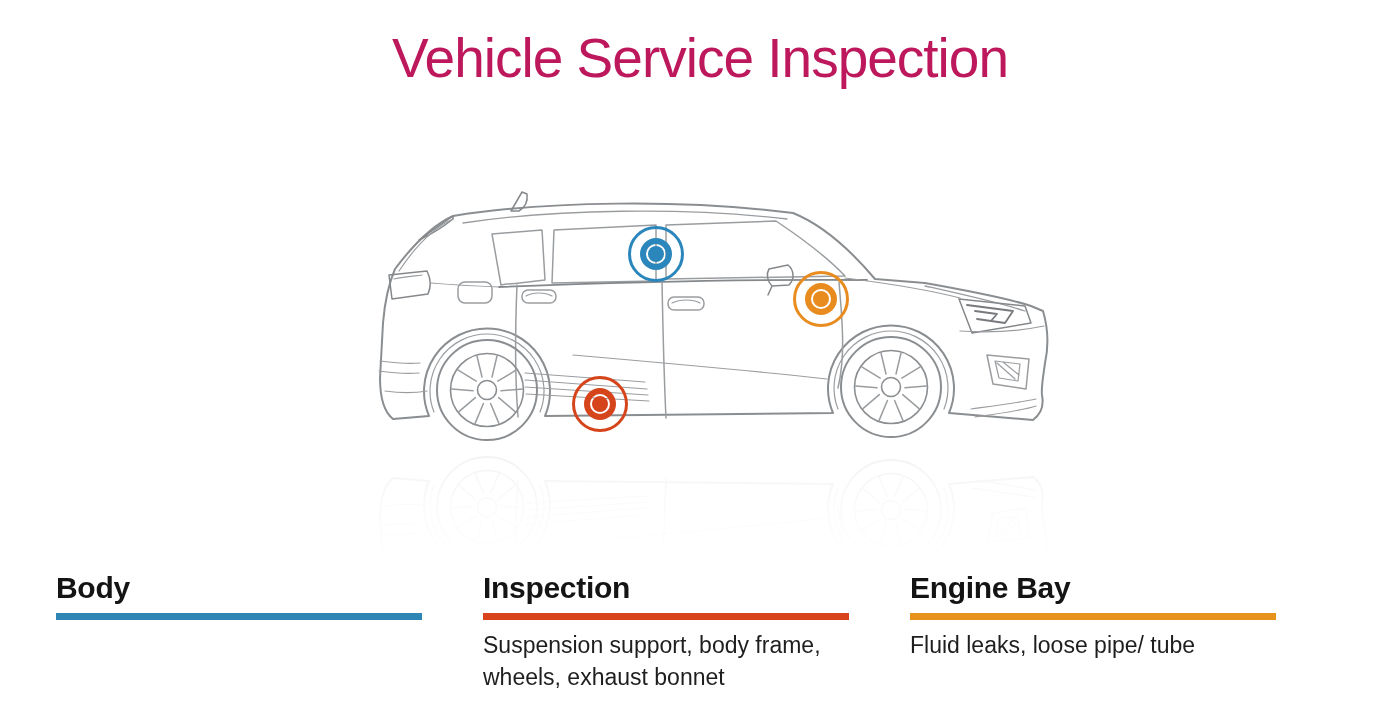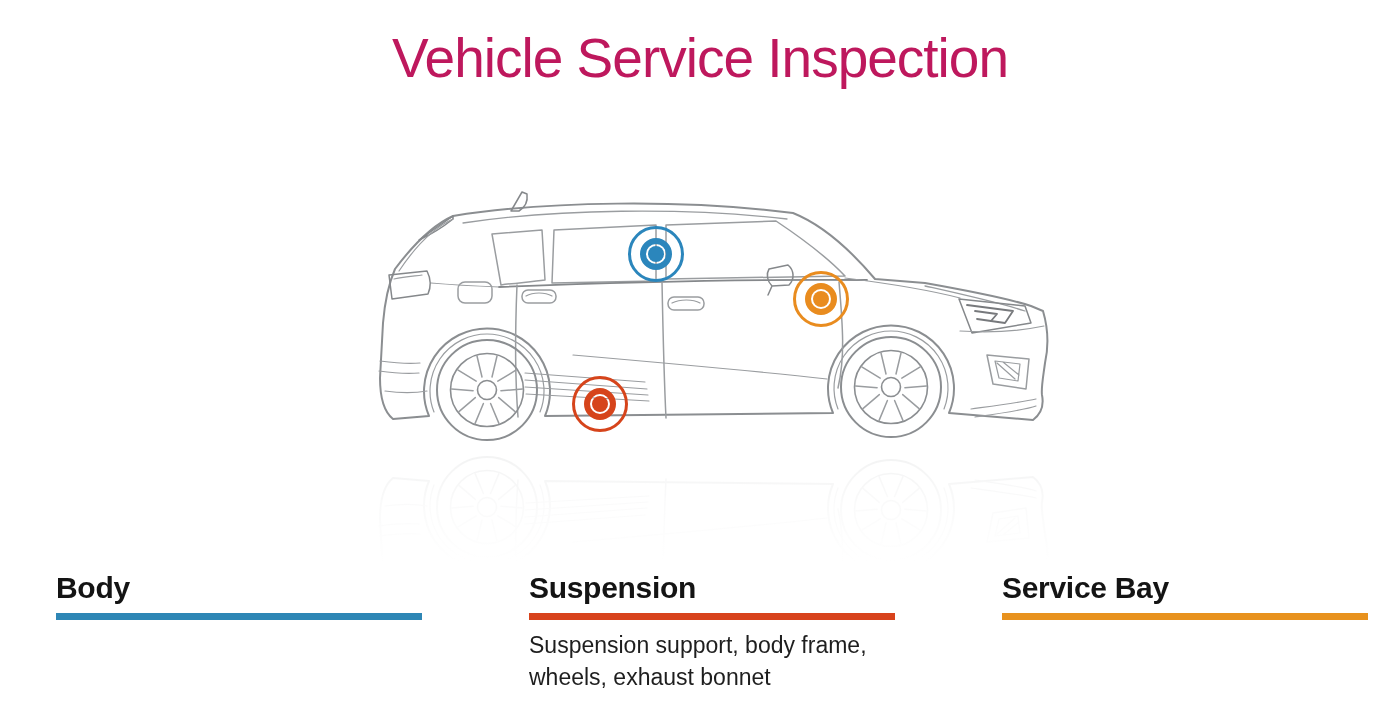--- a/index.html
+++ b/index.html
@@ -45,21 +45,21 @@
   }
   .hs-ring {
     position: absolute; width: 32px; height: 32px;
     border: 6px solid var(--c); border-radius: 50%;
   }
   .hs-dot { width: 16px; height: 16px; border-radius: 50%; background: var(--c); }
 
   
   .legend {
     position: absolute; left: 56px; top: 570px;
-    display: flex; gap: 107px;
+    display: flex; gap: 61px;
   }
   .legend-item { width: 366px; }
   .legend-heading {
     font-size: 30px; font-weight: 700; color: #141414;
     line-height: 1.2; letter-spacing: -0.3px;
   }
   .legend-bar { height: 7px; width: 100%; margin-top: 7px; }
   .legend-desc {
     margin-top: 9px; font-size: 23px; line-height: 32px; color: #1e1e1e;
   }
@@ -184,24 +184,25 @@
   </div>
 
   <div class="legend">
 
     <div class="legend-item">
       <div class="legend-heading">Body</div>
       <div class="legend-bar" style="background: rgb(46, 134, 181);"></div>
     </div>
 
     <div class="legend-item">
-      <div class="legend-heading">Suspension</div>
+      <div class="legend-heading">Inspection</div>
       <div class="legend-bar" style="background: rgb(216, 67, 28);"></div>
       <div class="legend-desc">Suspension support, body frame, wheels, exhaust bonnet</div>
     </div>
 
     <div class="legend-item">
-      <div class="legend-heading">Service Bay</div>
+      <div class="legend-heading">Engine Bay</div>
       <div class="legend-bar" style="background: rgb(232, 146, 30);"></div>
+      <div class="legend-desc">Fluid leaks, loose pipe/ tube</div>
     </div>
 
   </div>
 </div>
 
 </body></html>

